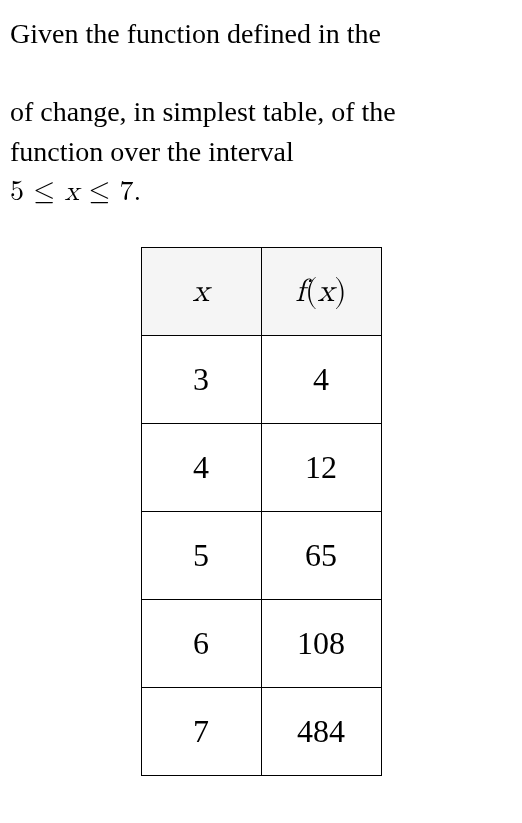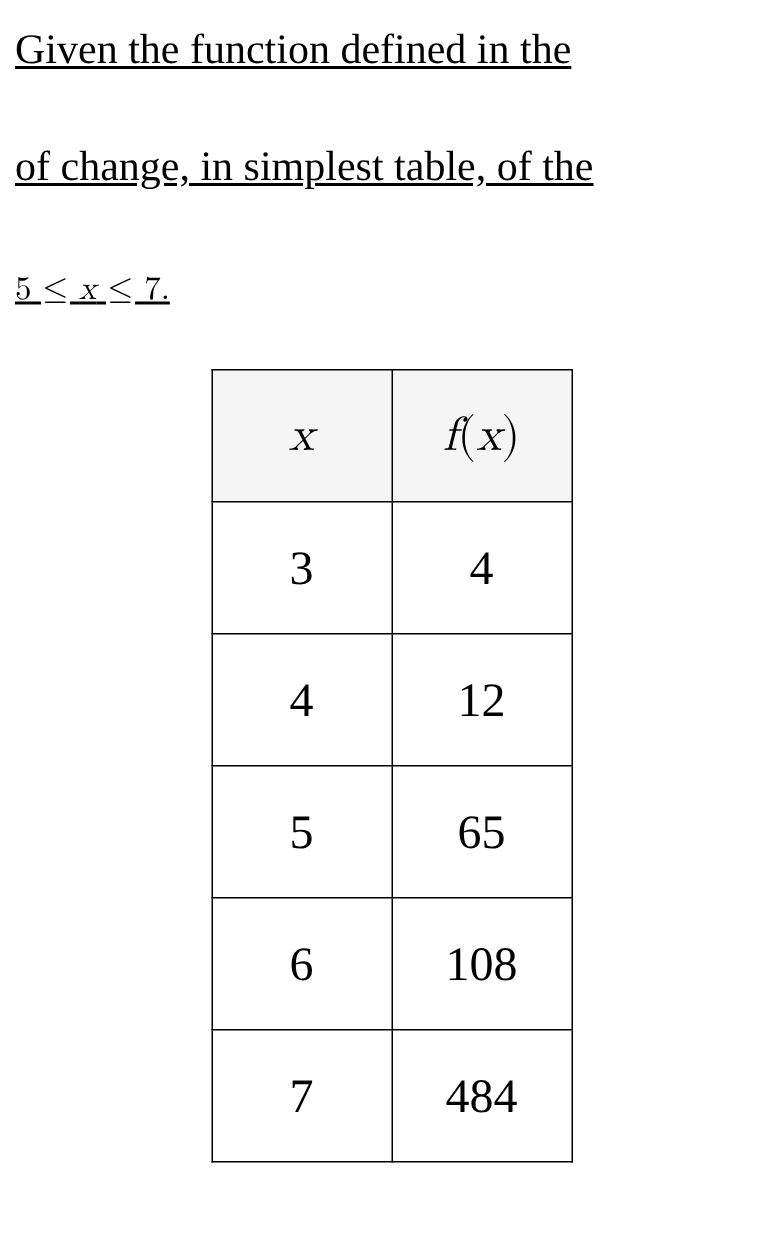--- a/index.html
+++ b/index.html
@@ -12,25 +12,24 @@
       height: 823px;
       font-family: Georgia, 'Times New Roman', serif;
       background: #fff;
       padding: 14px 10px;
       color: #000;
     }
     .question-text {
       font-size: 28px;
       line-height: 1.4;
       margin-bottom: 30px;
-      text-decoration: underline;
     }
     .interval-line {
       font-family: 'Cambria Math', 'STIX', 'Latin Modern Math', serif;
-      font-size: 22px;
+      font-size: 28px;
       white-space: nowrap;
     }
     .math-var {
       font-style: italic;
       font-family: 'Cambria Math', 'STIX', 'Latin Modern Math', serif;
     }
     .table-wrapper {
       display: flex;
       justify-content: center;
       margin-top: 36px;
@@ -63,21 +62,21 @@
       font-style: normal;
     }
   </style>
 </head>
 <body>
 
 <div class="question-text">
   <span>Given the function defined in the</span><br>
   <br>
   <span>of change, in simplest table, of the</span><br>
-  <br>
+  <span>function over the interval</span><br>
   <span class="interval-line">
     <span>5 ≤ </span><span class="math-var">x</span><span> ≤ 7.</span>
   </span>
 </div>
 
 <div class="table-wrapper">
   <table>
     <thead>
       <tr>
         <th><span class="math-var">x</span></th>

